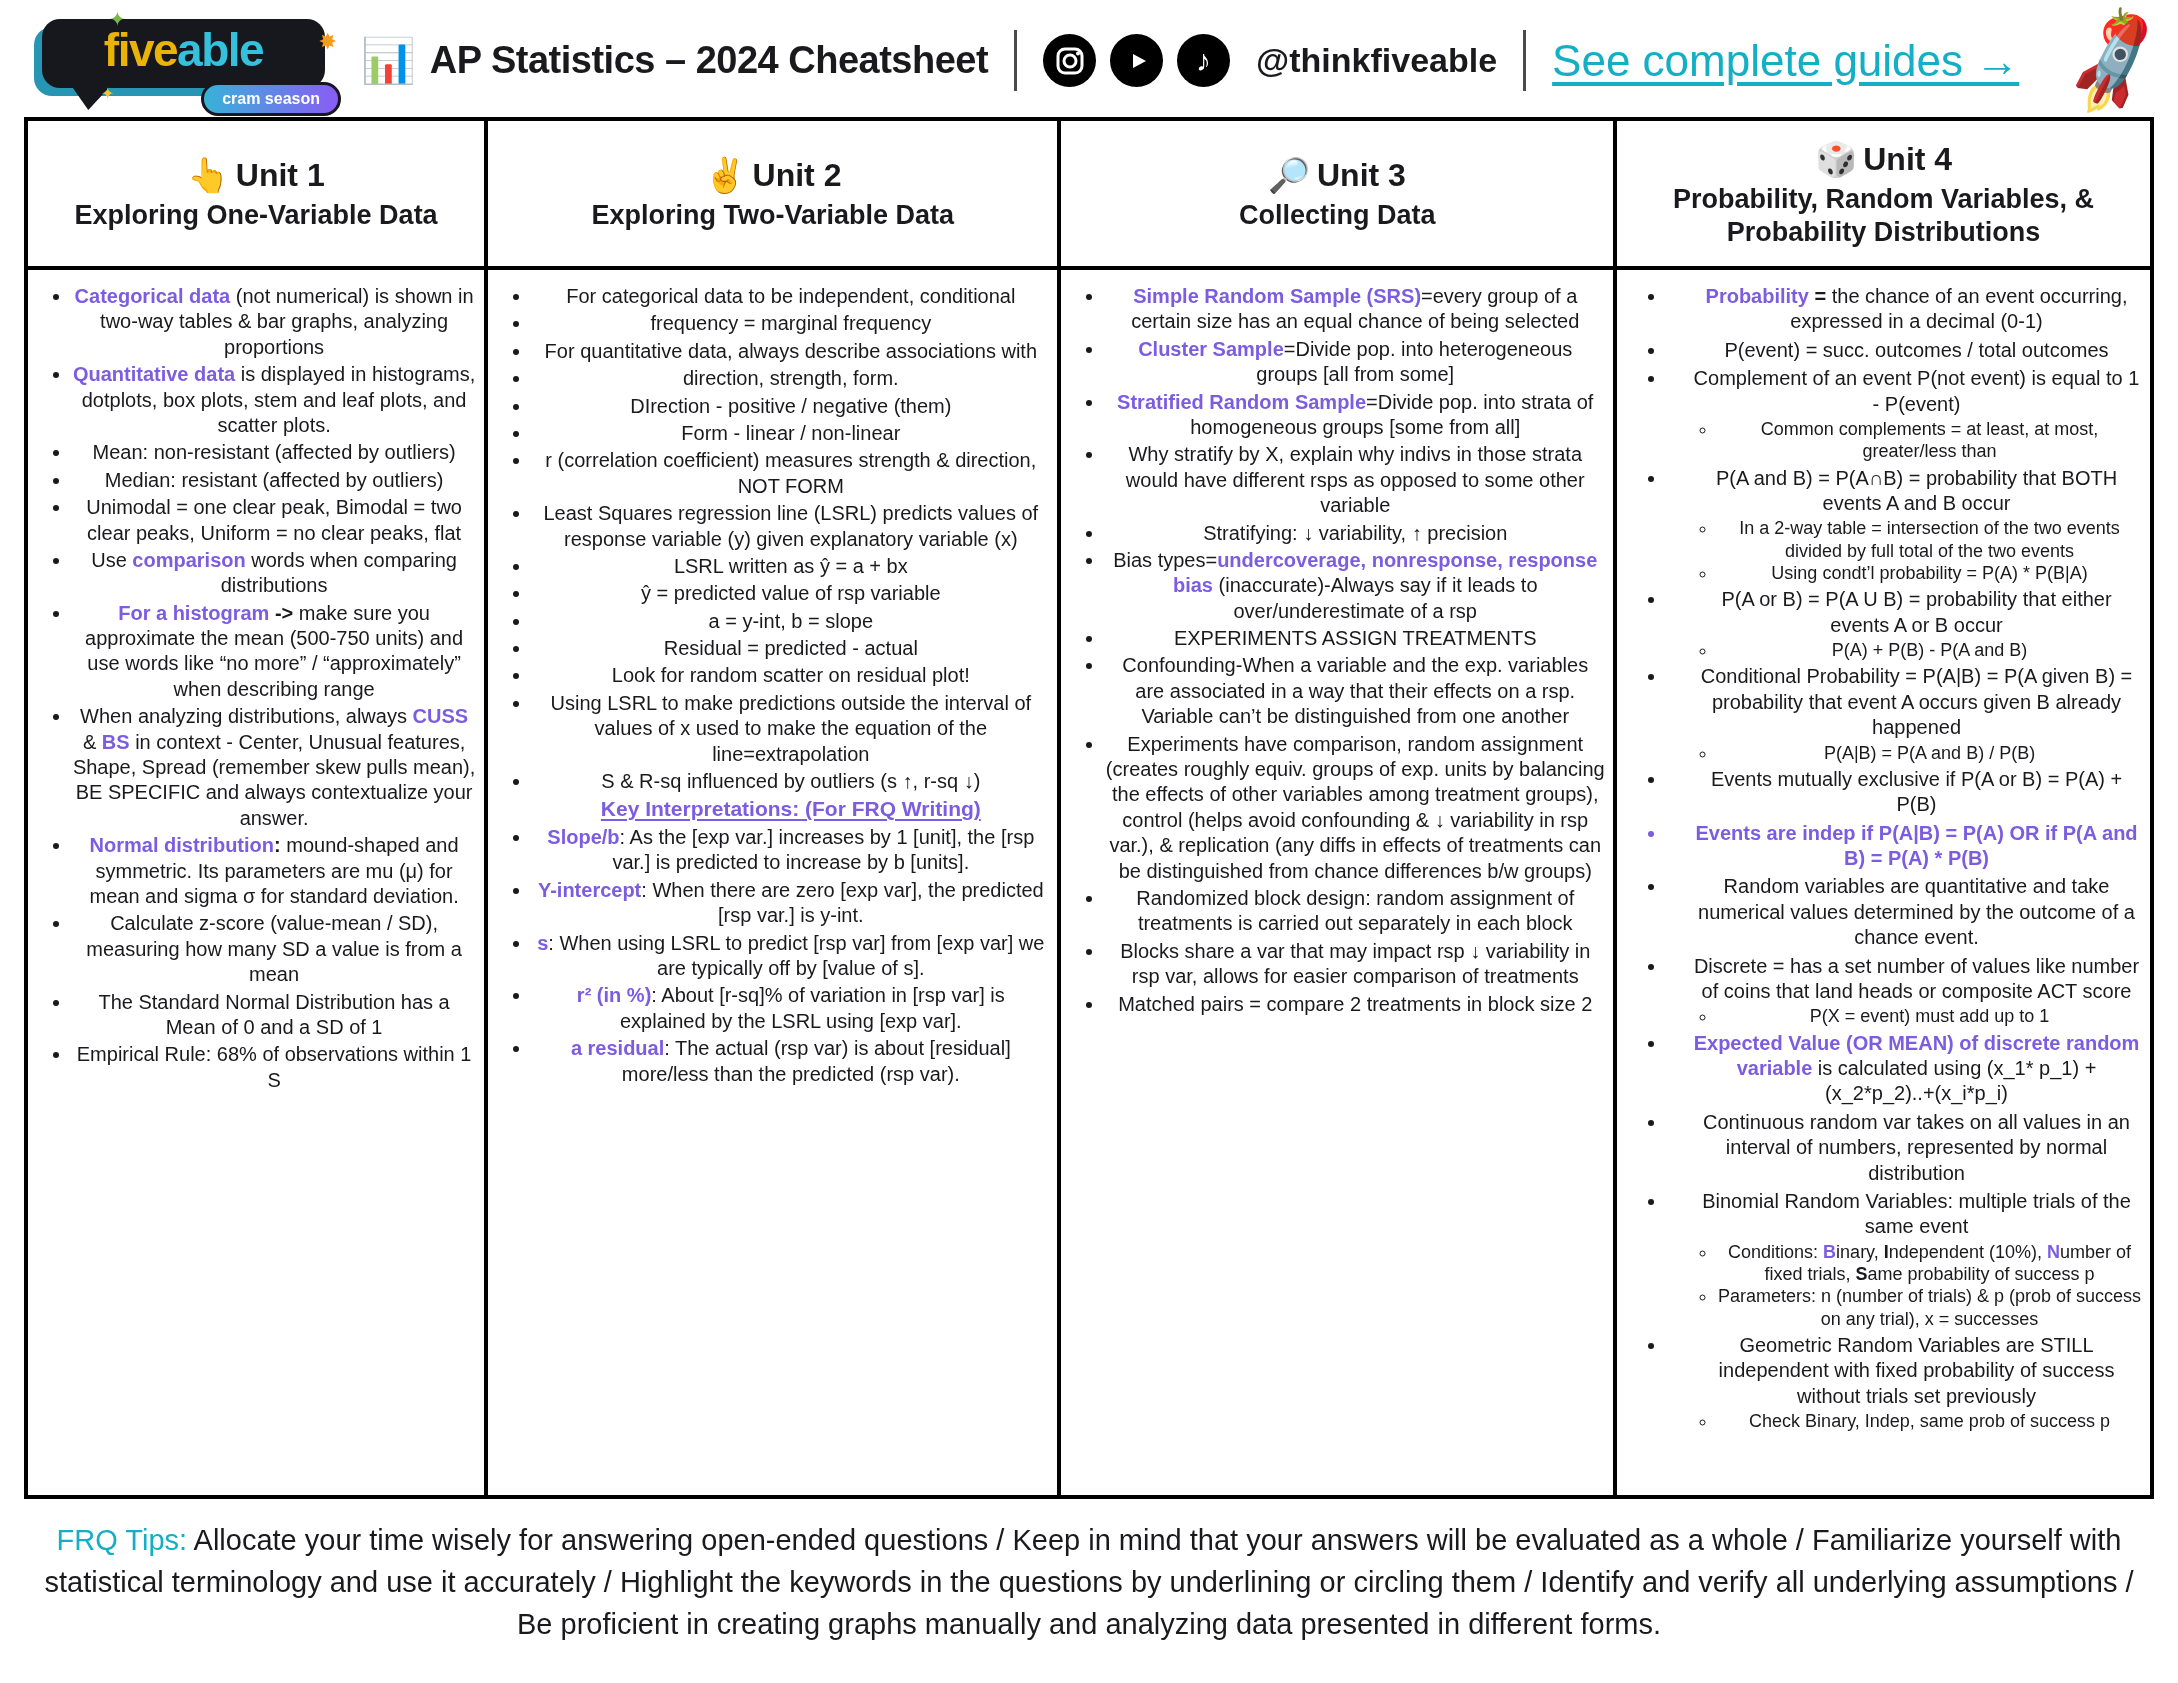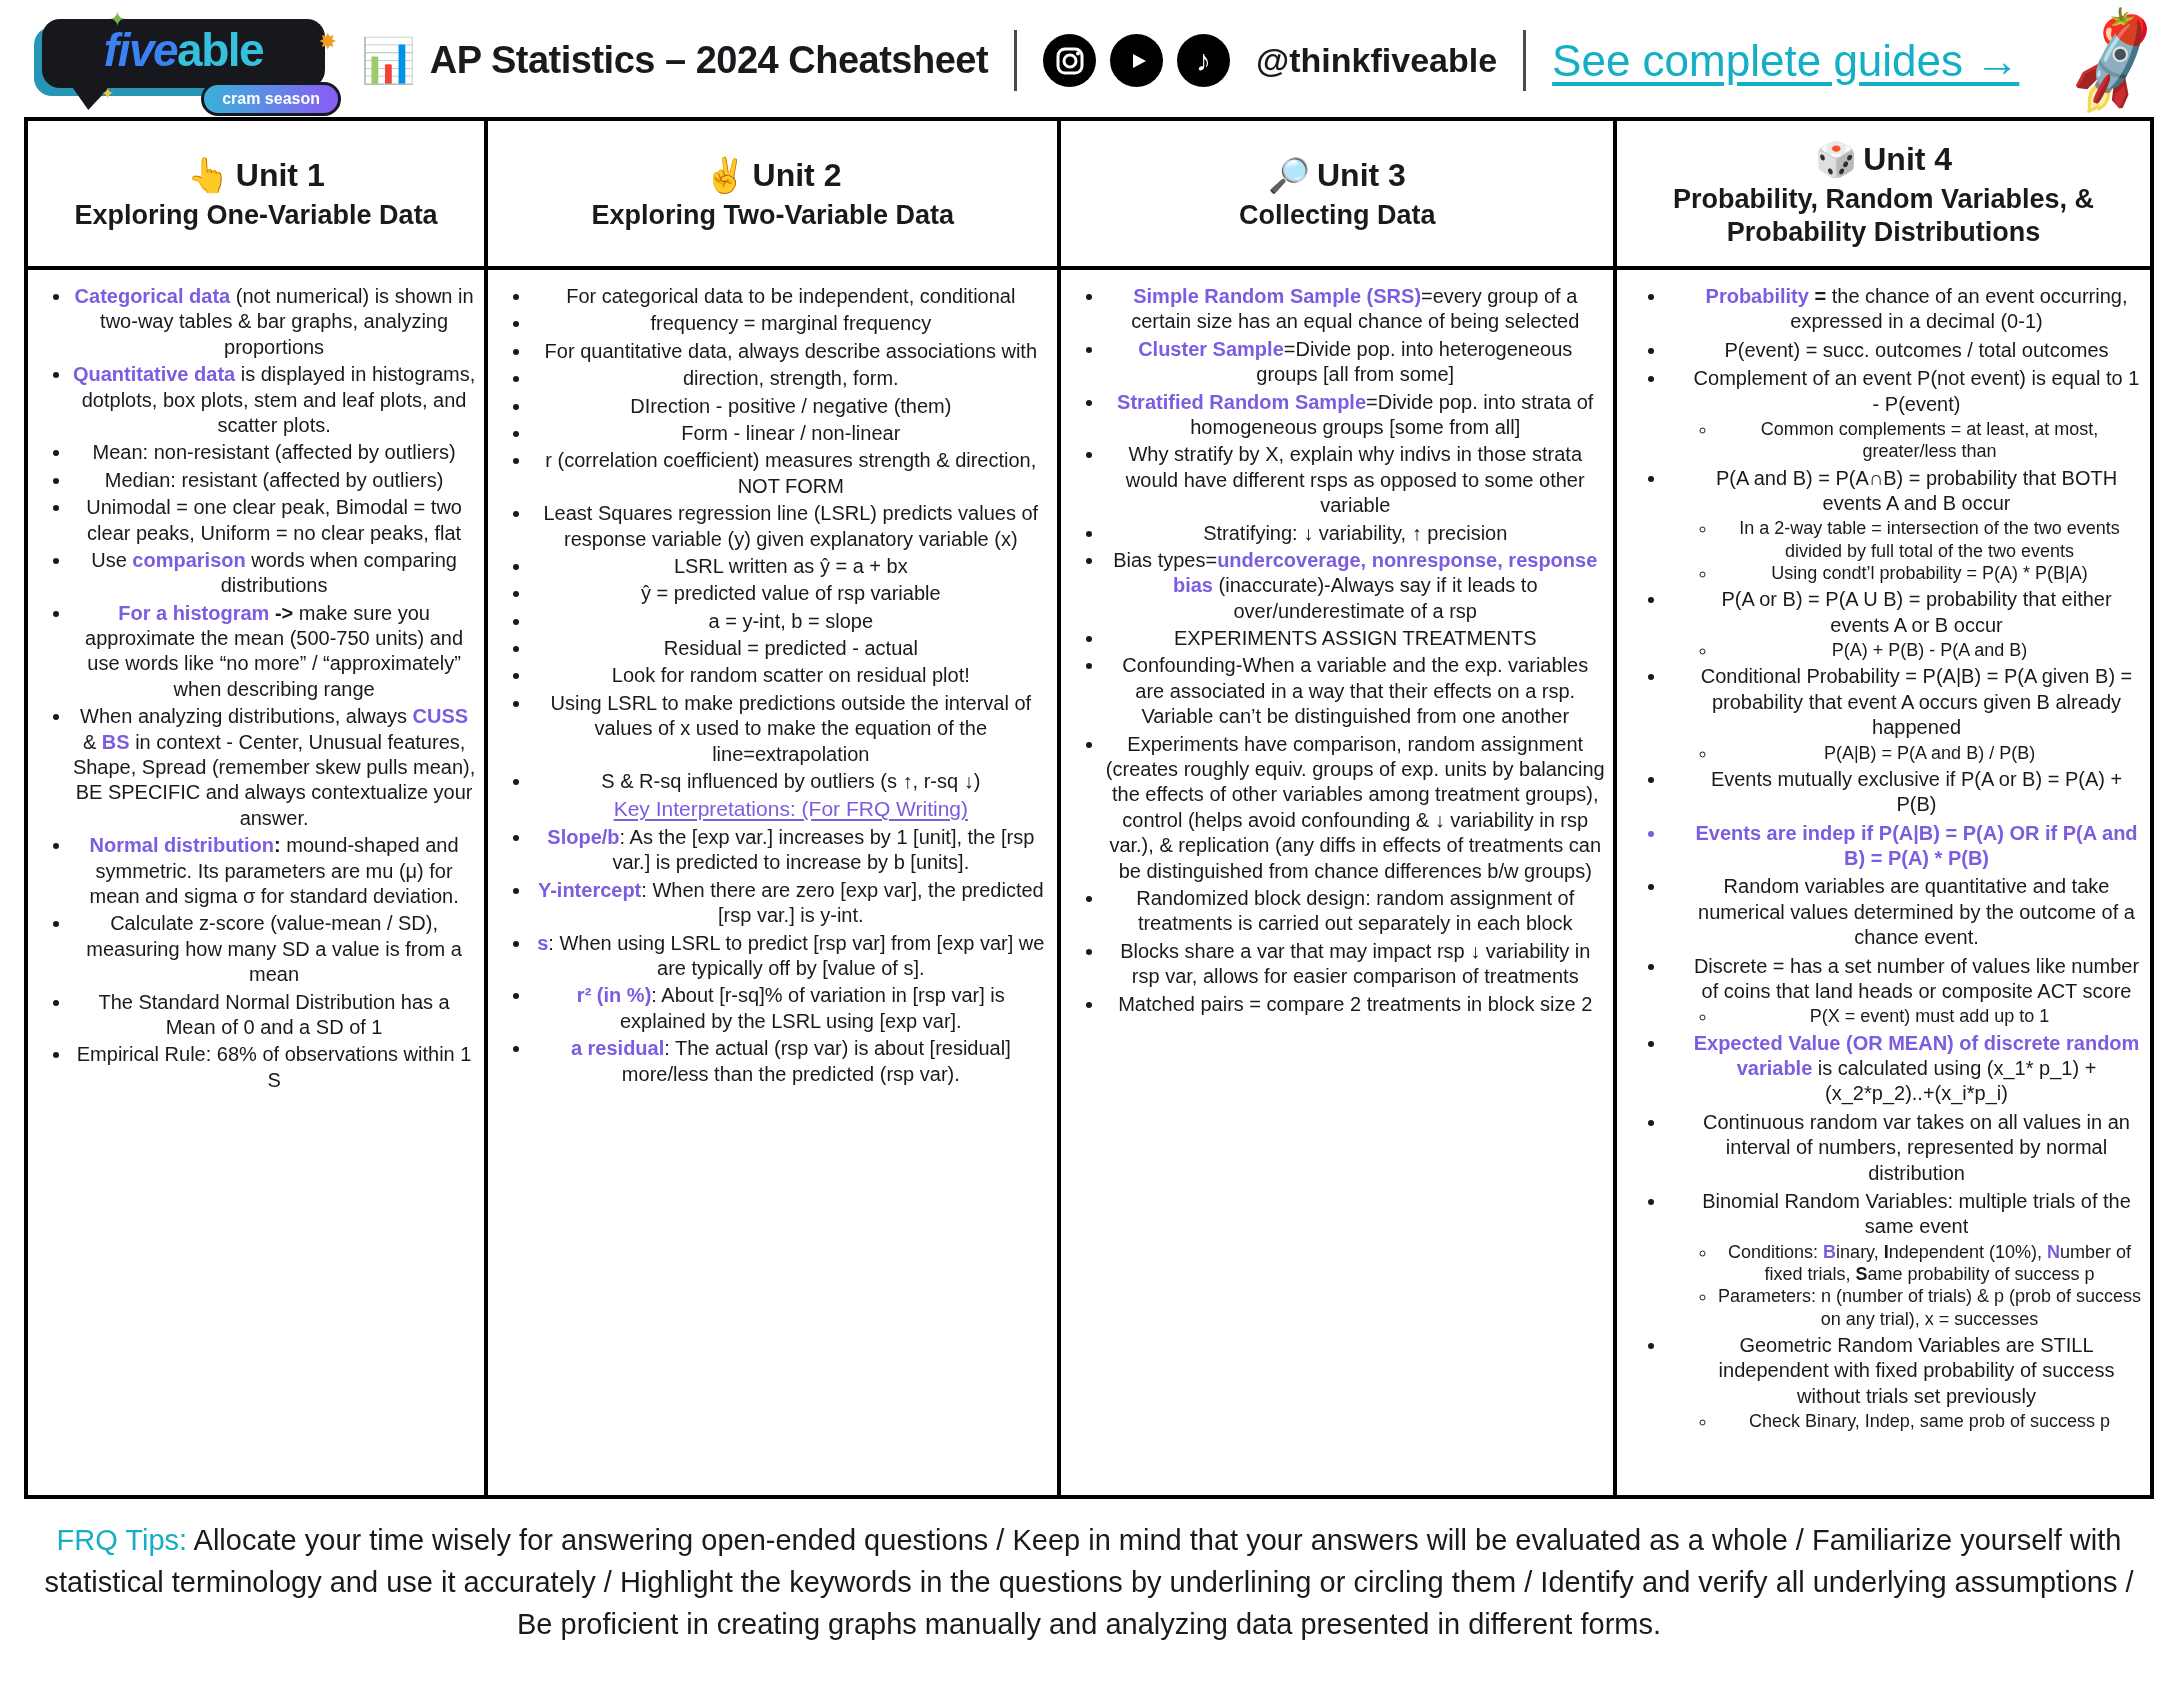--- a/index.html
+++ b/index.html
@@ -32,21 +32,21 @@
     background:#17181d;border-radius:18px;
     box-shadow:-8px 8px 0 #2795b4;
     display:flex;align-items:center;justify-content:center;
   }
   .bubble:after{
     content:"";position:absolute;left:34px;bottom:-14px;
     width:28px;height:28px;background:#17181d;
     transform:rotate(55deg) skew(12deg);
   }
   .brand{font-size:46px;font-weight:800;letter-spacing:-1.5px;line-height:1;padding-bottom:8px;}
-  .brand .five{color:#3b82f6;font-style:italic;}
+  .brand .five{color:#eab308;}
   .brand .able{color:#35c0dc;}
   .badge{
     position:absolute;right:-6px;bottom:-8px;z-index:3;
     background:linear-gradient(90deg,#38b2d8,#8a5cf5);
     color:#fff;font-size:16px;font-weight:800;
     padding:5px 18px;border-radius:989px;border:3px solid #17181d;
     white-space:nowrap;
   }
   .star{position:absolute;font-size:20px;line-height:1;z-index:4;}
   .star.g{left:83px;top:-4px;color:#7ab648;}
@@ -107,21 +107,21 @@
     margin:1px 0 2px 0;padding-left:40px;
     font-size:18px;line-height:1.24;
   }
   .c3 ul.sub{margin-left:-10px;padding-left:36px;}
   li.heading-li{
     list-style:none;margin:16px 0 6px -32px;
     font-size:21px;
   }
   .hl{color:var(--purple);font-weight:700;}
   .b{font-weight:700;}
-  .hl-u{color:var(--purple);font-weight:400;text-decoration:underline;text-underline-offset:3px;}
+  .hl-u{color:var(--purple);font-weight:700;text-decoration:underline;text-underline-offset:3px;}
   li.pb::marker{color:var(--purple);}
 
   
   .frq{
     padding:20px 34px 0 34px;
     text-align:center;
     font-size:29px;line-height:1.45;
   }
   .frq .frq-label{color:var(--teal);}
 </style>

